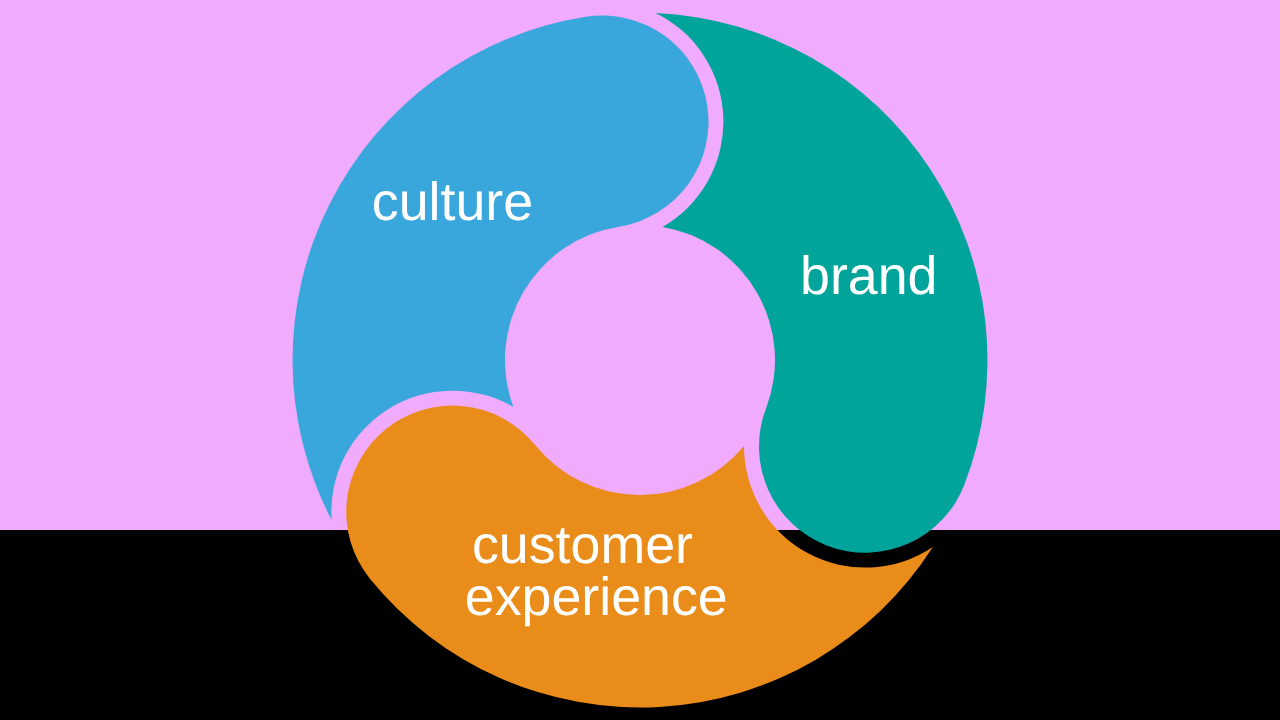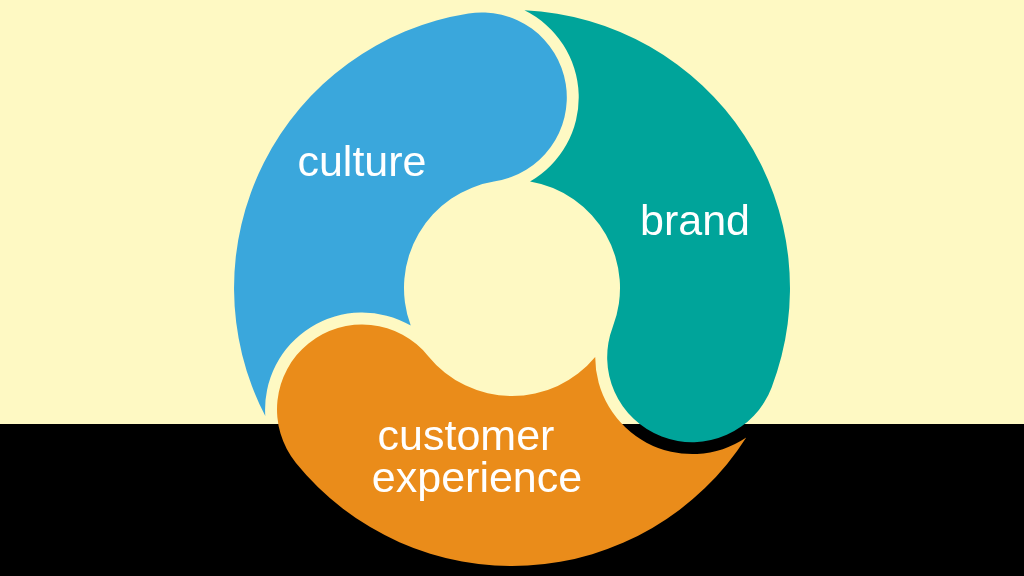--- a/index.html
+++ b/index.html
@@ -7,21 +7,21 @@
     padding: 0;
     width: 1024px;
     height: 576px;
     background: #000000;
     overflow: hidden;
   }
   .stage {
     position: relative;
     width: 1024px;
     height: 424px;
-    background: #fef9c3;
+    background: #f0abfc;
   }
   svg.cycle {
     display: block;
     width: 1024px;
     height: 576px;
   }
   .seg-label {
     font-family: "Liberation Sans", sans-serif;
     font-size: 43px;
     font-weight: 400;

